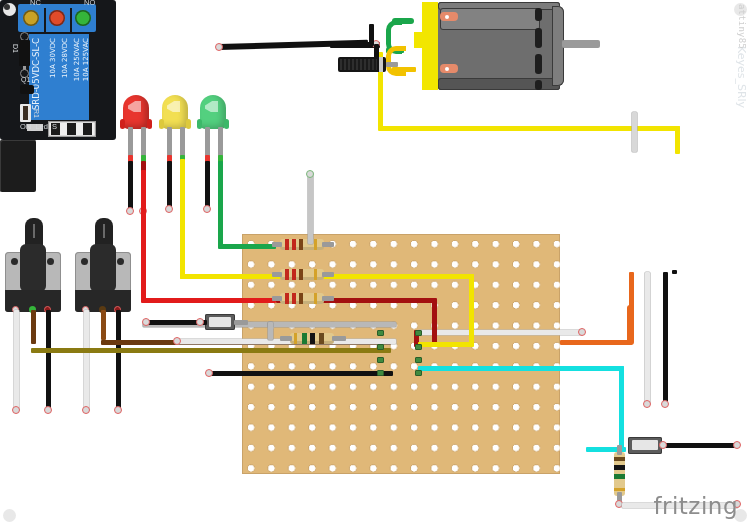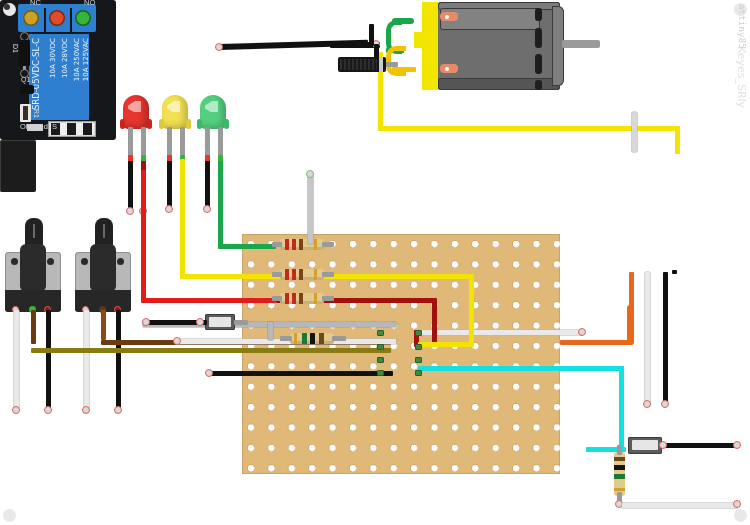--- a/index.html
+++ b/index.html
@@ -408,14 +408,15 @@
 
   <div class="cap" style="left:628px;top:437px;width:34px;height:17px;">
       <i style="width:26px;"></i>
     </div>
   <div class="wire wh" style="left:662px;top:443px;width:76px;background:#111;"></div>
   <div class="endcap" style="left:659px;top:441px;"></div>
   <div class="endcap" style="left:733px;top:441px;"></div>
   <div class="wire wh" style="left:622px;top:503px;width:116px;background:#e9e9e9;box-shadow:0 0 0 .6px #b5b5b5;"></div>
   <div class="endcap" style="left:733px;top:500px;"></div>
 
+  <div id="logo">fritzing</div>
 
 </div>
 
 </body></html>

